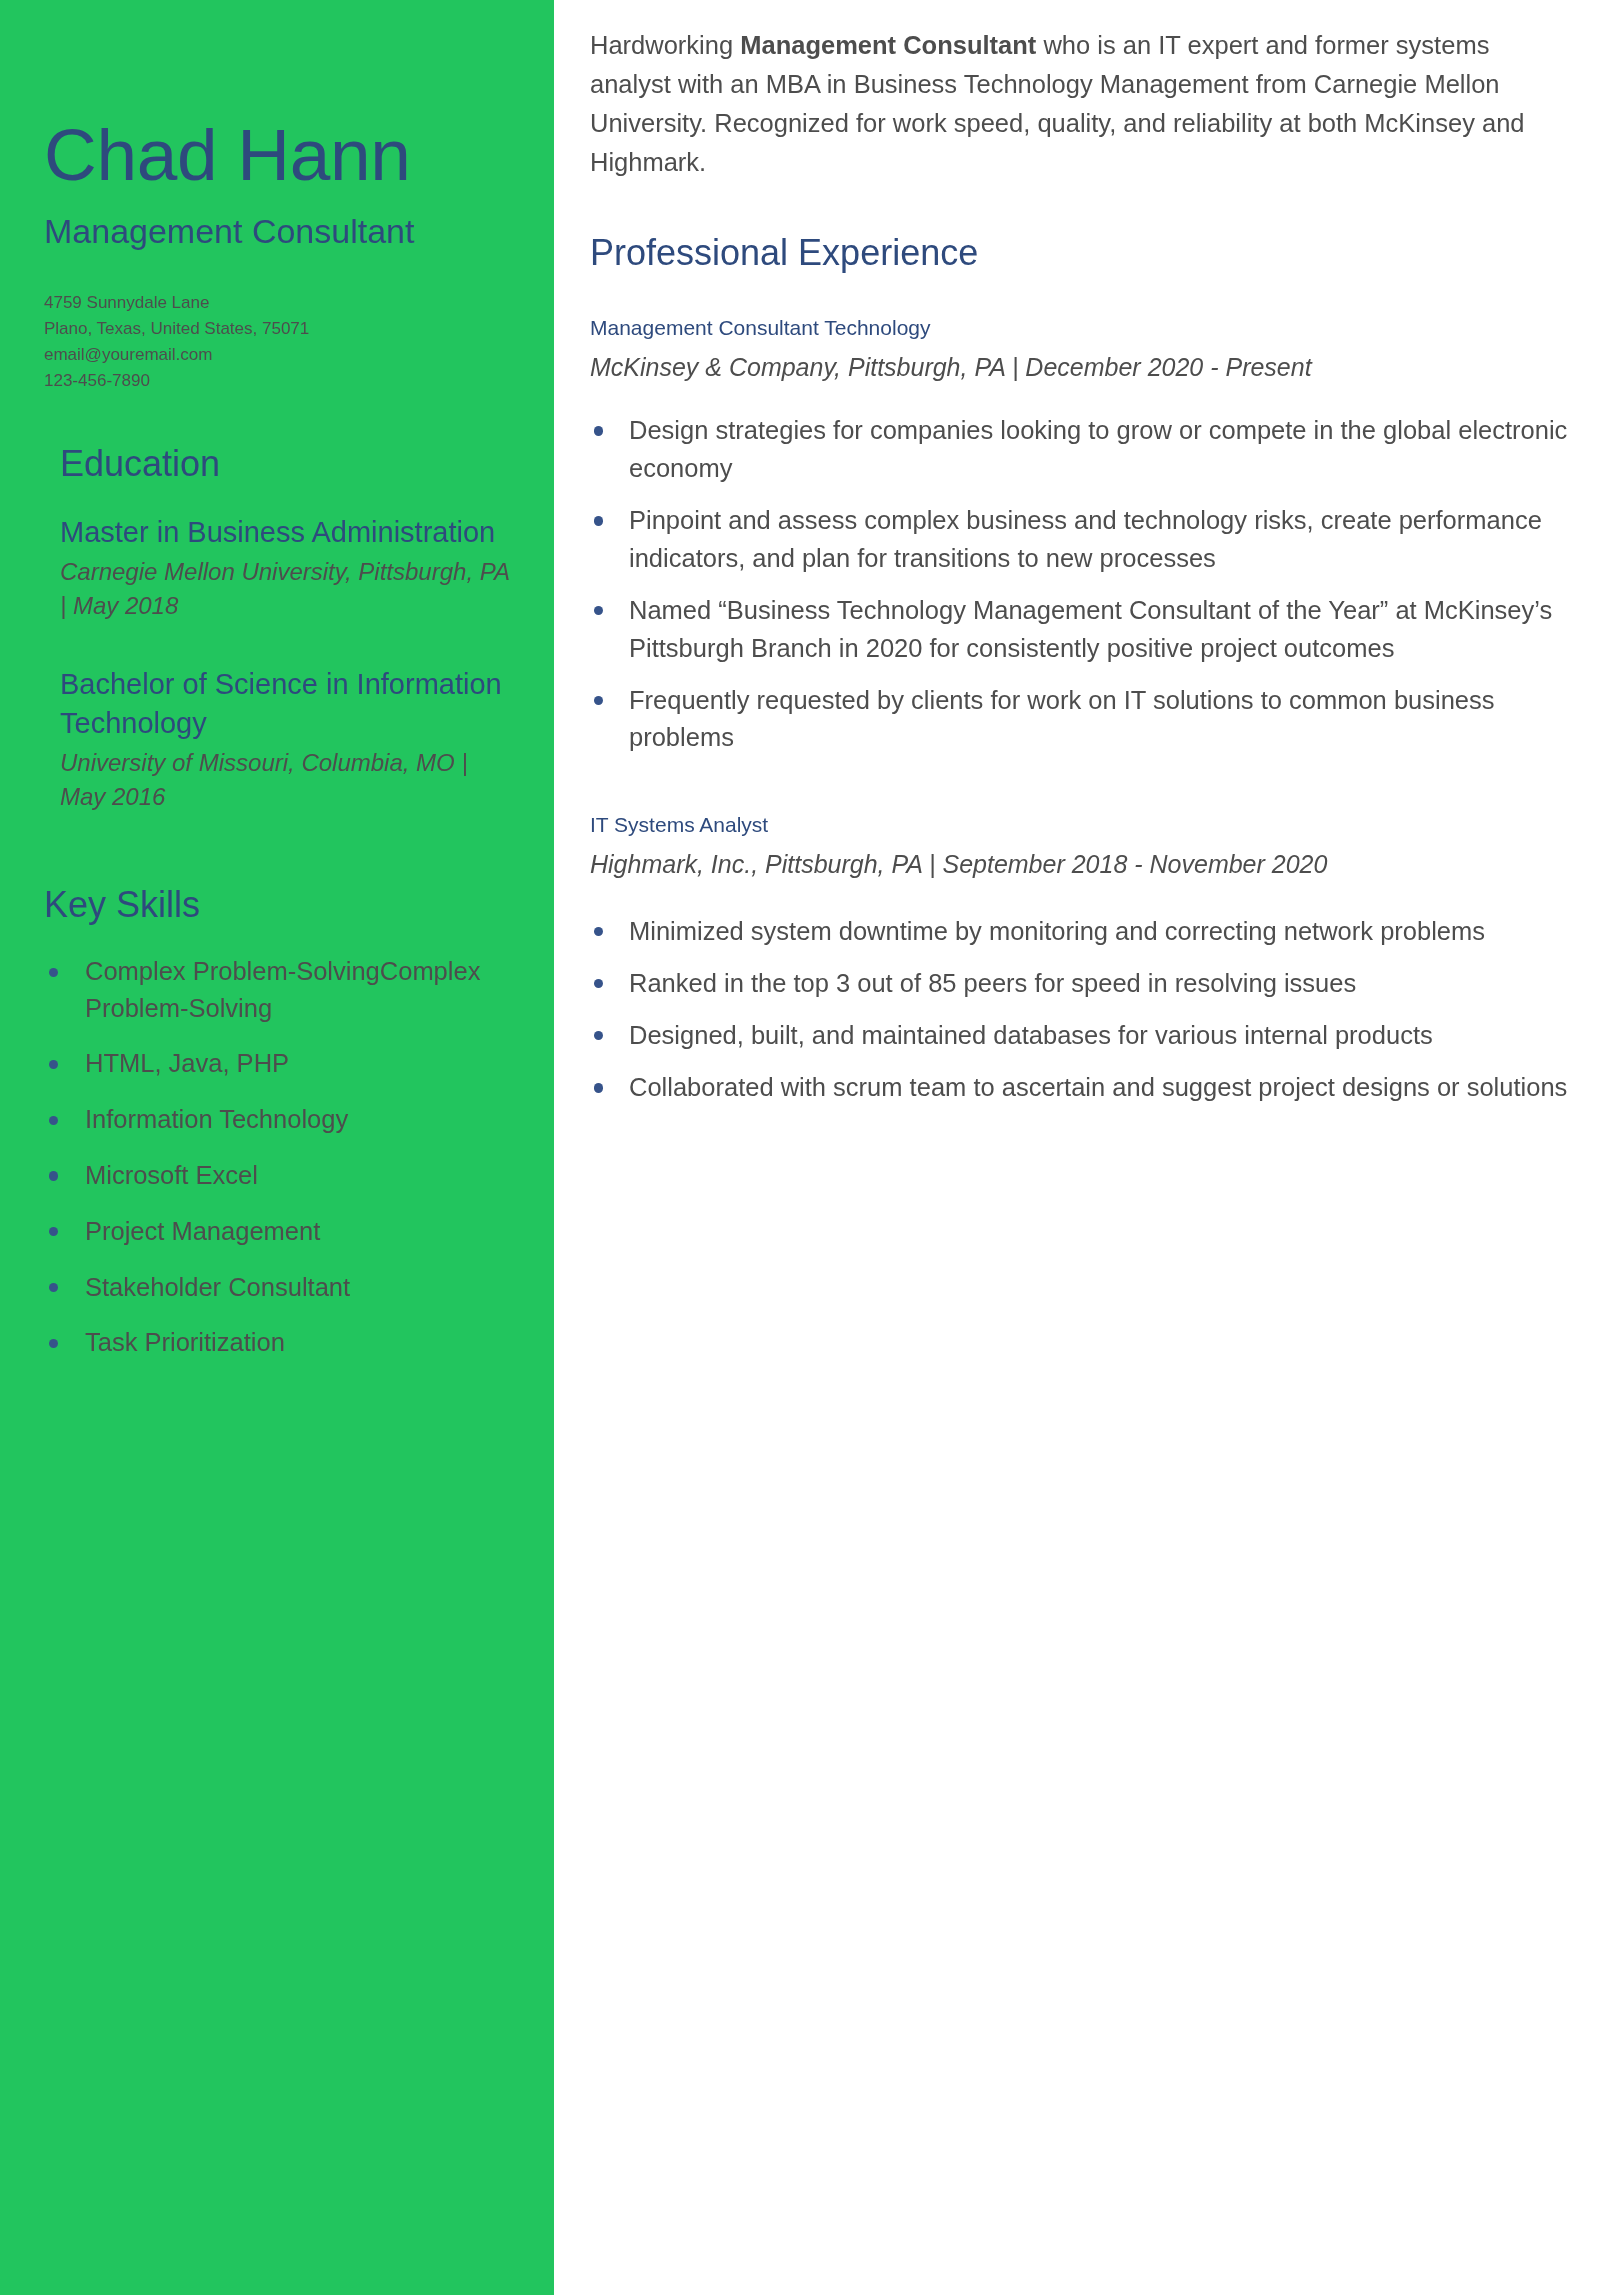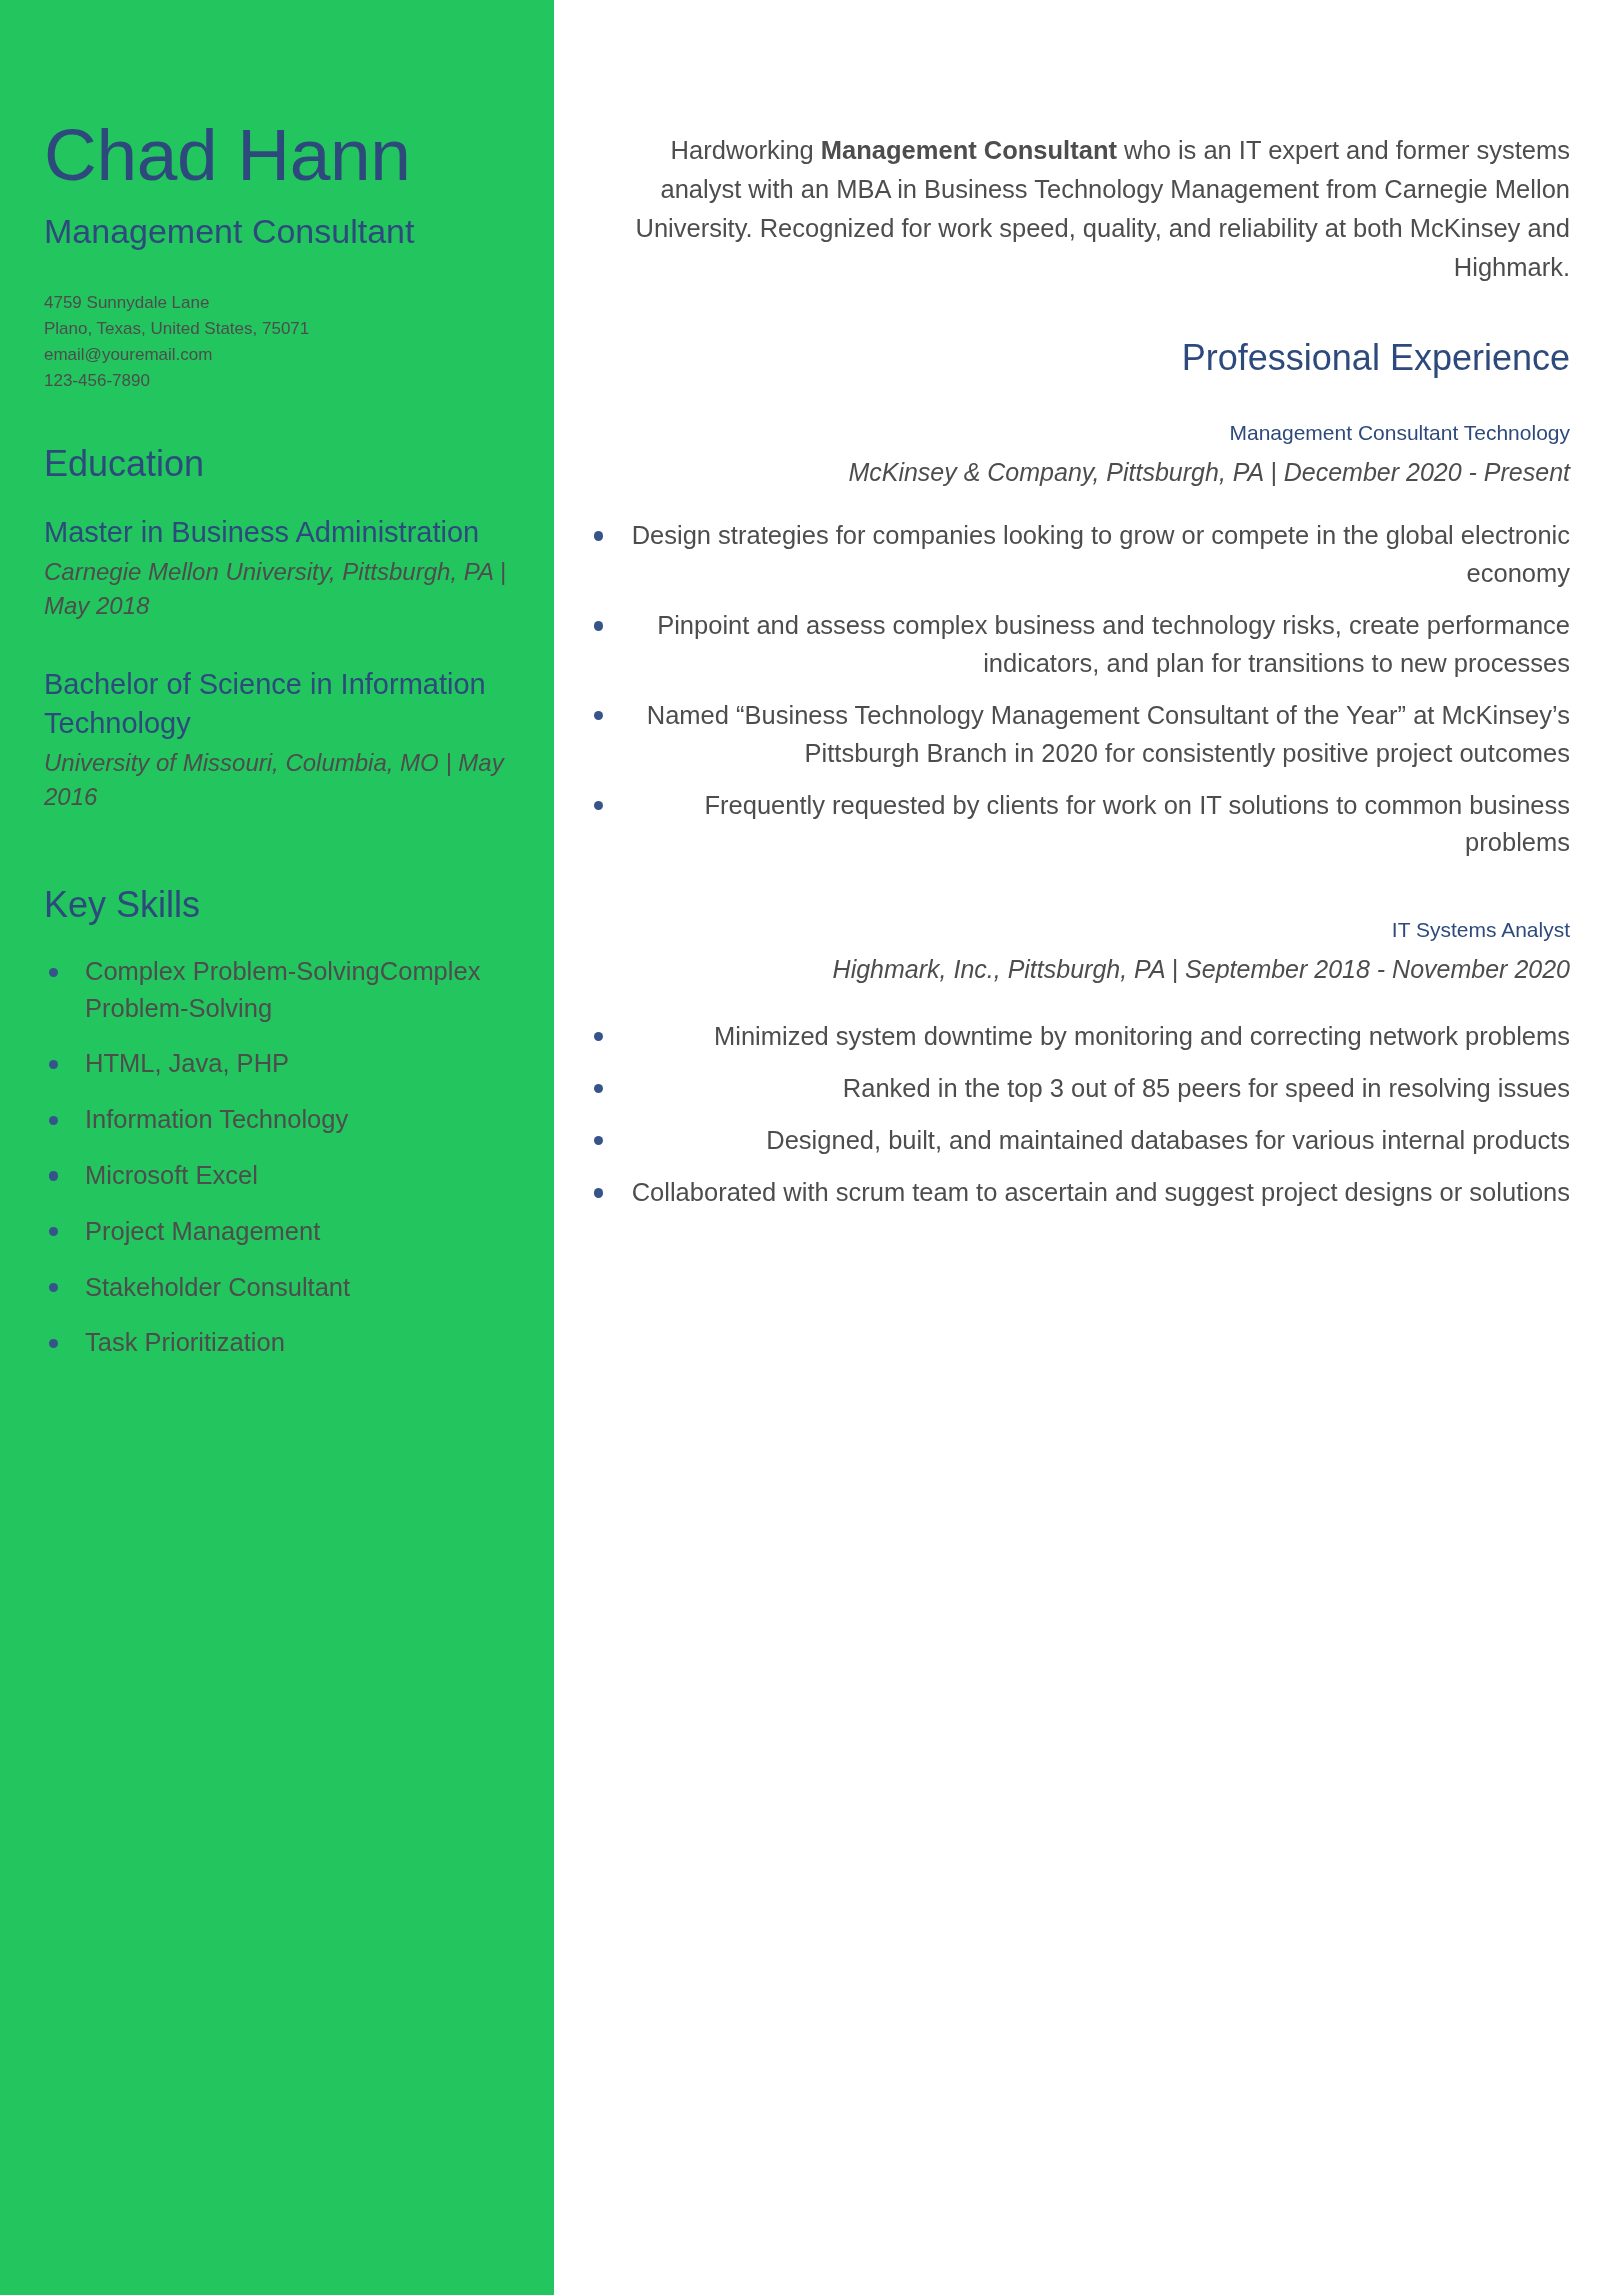--- a/index.html
+++ b/index.html
@@ -101,23 +101,21 @@
     border-radius: 50%;
     background: #36538A;
   }
 
   
   .main {
     position: absolute;
     left: 590px;
     top: 0;
     width: 980px;
-    padding-top: 105px;
     box-sizing: border-box;
-    text-align: right;
   }
   .summary {
     font-size: 25.5px;
     line-height: 1.54;
     color: #4D4D4D;
   }
   .summary b { font-weight: 700; }
 
   .main-heading {
     font-size: 36px;
@@ -174,21 +172,21 @@
     <h1 class="name">Chad Hann</h1>
     <div class="job-title">Management Consultant</div>
 
     <div class="contact">
       <div class="contact-line">4759 Sunnydale Lane</div>
       <div class="contact-line">Plano, Texas, United States, 75071</div>
       <div class="contact-line">email@youremail.com</div>
       <div class="contact-line">123-456-7890</div>
     </div>
 
-    <div style="margin-top:51px;">
+    <div style="margin-top:51px;margin-left:16px;">
       <h2 class="side-heading">Education</h2>
 
       <div class="edu-block" style="margin-top:29px;">
         <div class="edu-degree">Master in Business Administration</div>
         <div class="edu-meta">Carnegie Mellon University, Pittsburgh, PA | May 2018</div>
       </div>
 
       <div class="edu-block" style="margin-top:42px;">
         <div class="edu-degree">Bachelor of Science in Information Technology</div>
         <div class="edu-meta">University of Missouri, Columbia, MO | May 2016</div>

